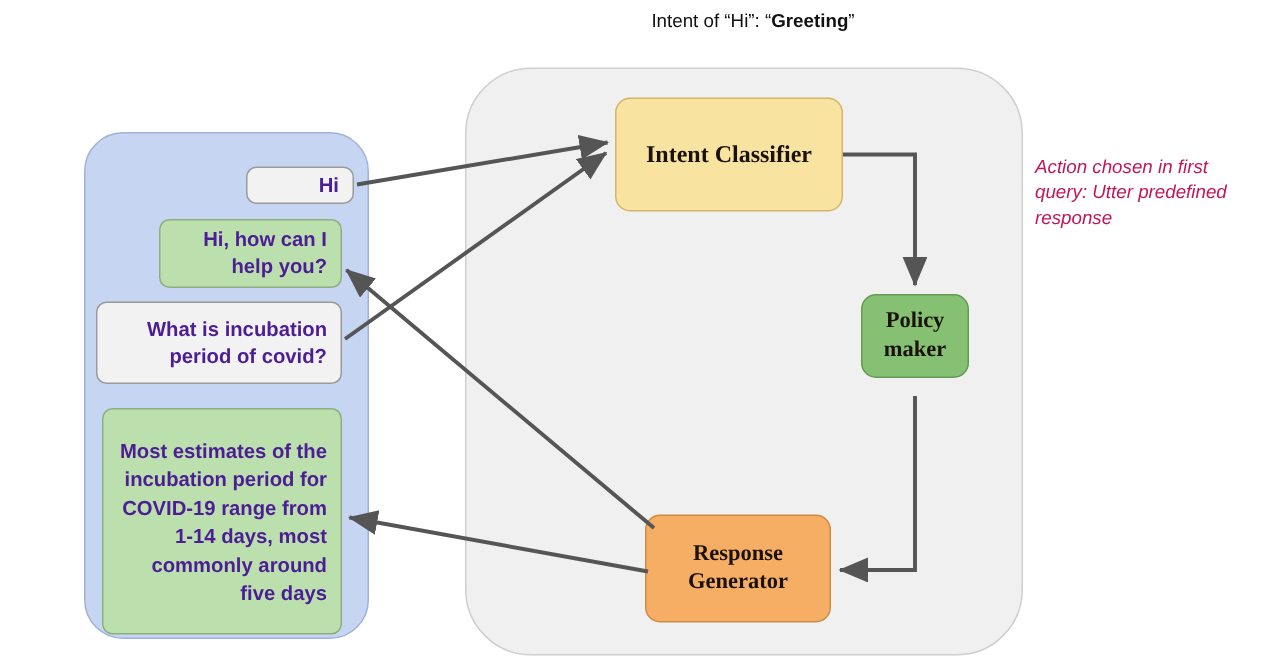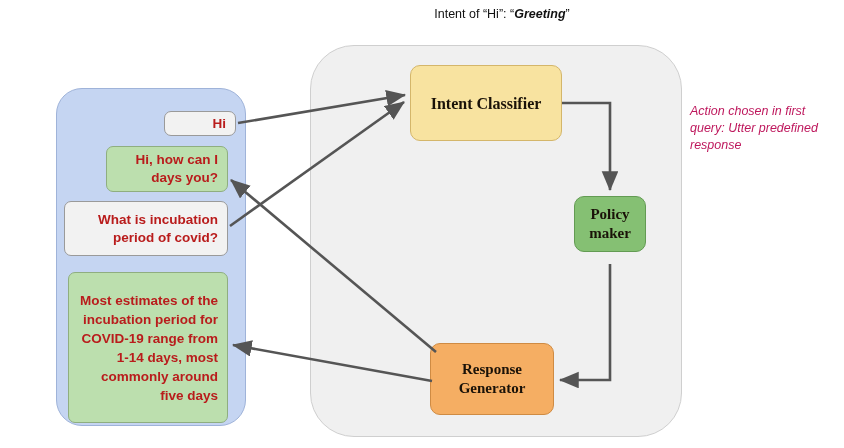--- a/index.html
+++ b/index.html
@@ -24,21 +24,20 @@
     width: 380px;
     text-align: center;
     font-family: "Liberation Sans", sans-serif;
     font-size: 12.5px;
     color: #111111;
     line-height: 16px;
     white-space: nowrap;
   }
   .caption .bi {
     font-weight: bold;
-    font-style: italic;
   }
 
   
   .chat-panel {
     position: absolute;
     left: 56px;
     top: 88px;
     width: 190px;
     height: 338px;
     background: #c5d5f2;
@@ -62,21 +61,21 @@
   
   .bubble {
     position: absolute;
     box-sizing: border-box;
     border: 1px solid #9a9a9a;
     border-radius: 7px;
     font-family: "Liberation Sans", sans-serif;
     font-weight: bold;
     font-size: 13.5px;
     line-height: 18px;
-    color: #b91c1c;
+    color: #4c1d95;
     display: flex;
     align-items: center;
     justify-content: flex-end;
     text-align: right;
     padding: 4px 9px;
   }
   .bubble.user { background: #f2f2f2; }
   .bubble.bot  { background: #bcdfae; border-color: #8fae80; }
 
   #bubble-hi      { left: 164px; top: 111px; width: 72px;  height: 25px; }
@@ -146,21 +145,21 @@
   <div class="caption">
     <div>
       <span>Intent of “Hi”: “</span><span class="bi">Greeting</span><span>”</span>
     </div>
   </div>
 
   <div class="chat-panel"></div>
 
   <div class="bubble user" id="bubble-hi">Hi</div>
 
-  <div class="bubble bot" id="bubble-greet">Hi, how can I days you?</div>
+  <div class="bubble bot" id="bubble-greet">Hi, how can I help you?</div>
 
   <div class="bubble user" id="bubble-q2">What is incubation period of covid?</div>
 
   <div class="bubble bot" id="bubble-answer">Most estimates of the incubation period for COVID-19 range from 1-14 days, most commonly around five days</div>
 
   <div class="engine-panel"></div>
 
   <div class="node" id="node-intent">Intent Classifier</div>
 
   <div class="node" id="node-policy">Policy maker</div>

